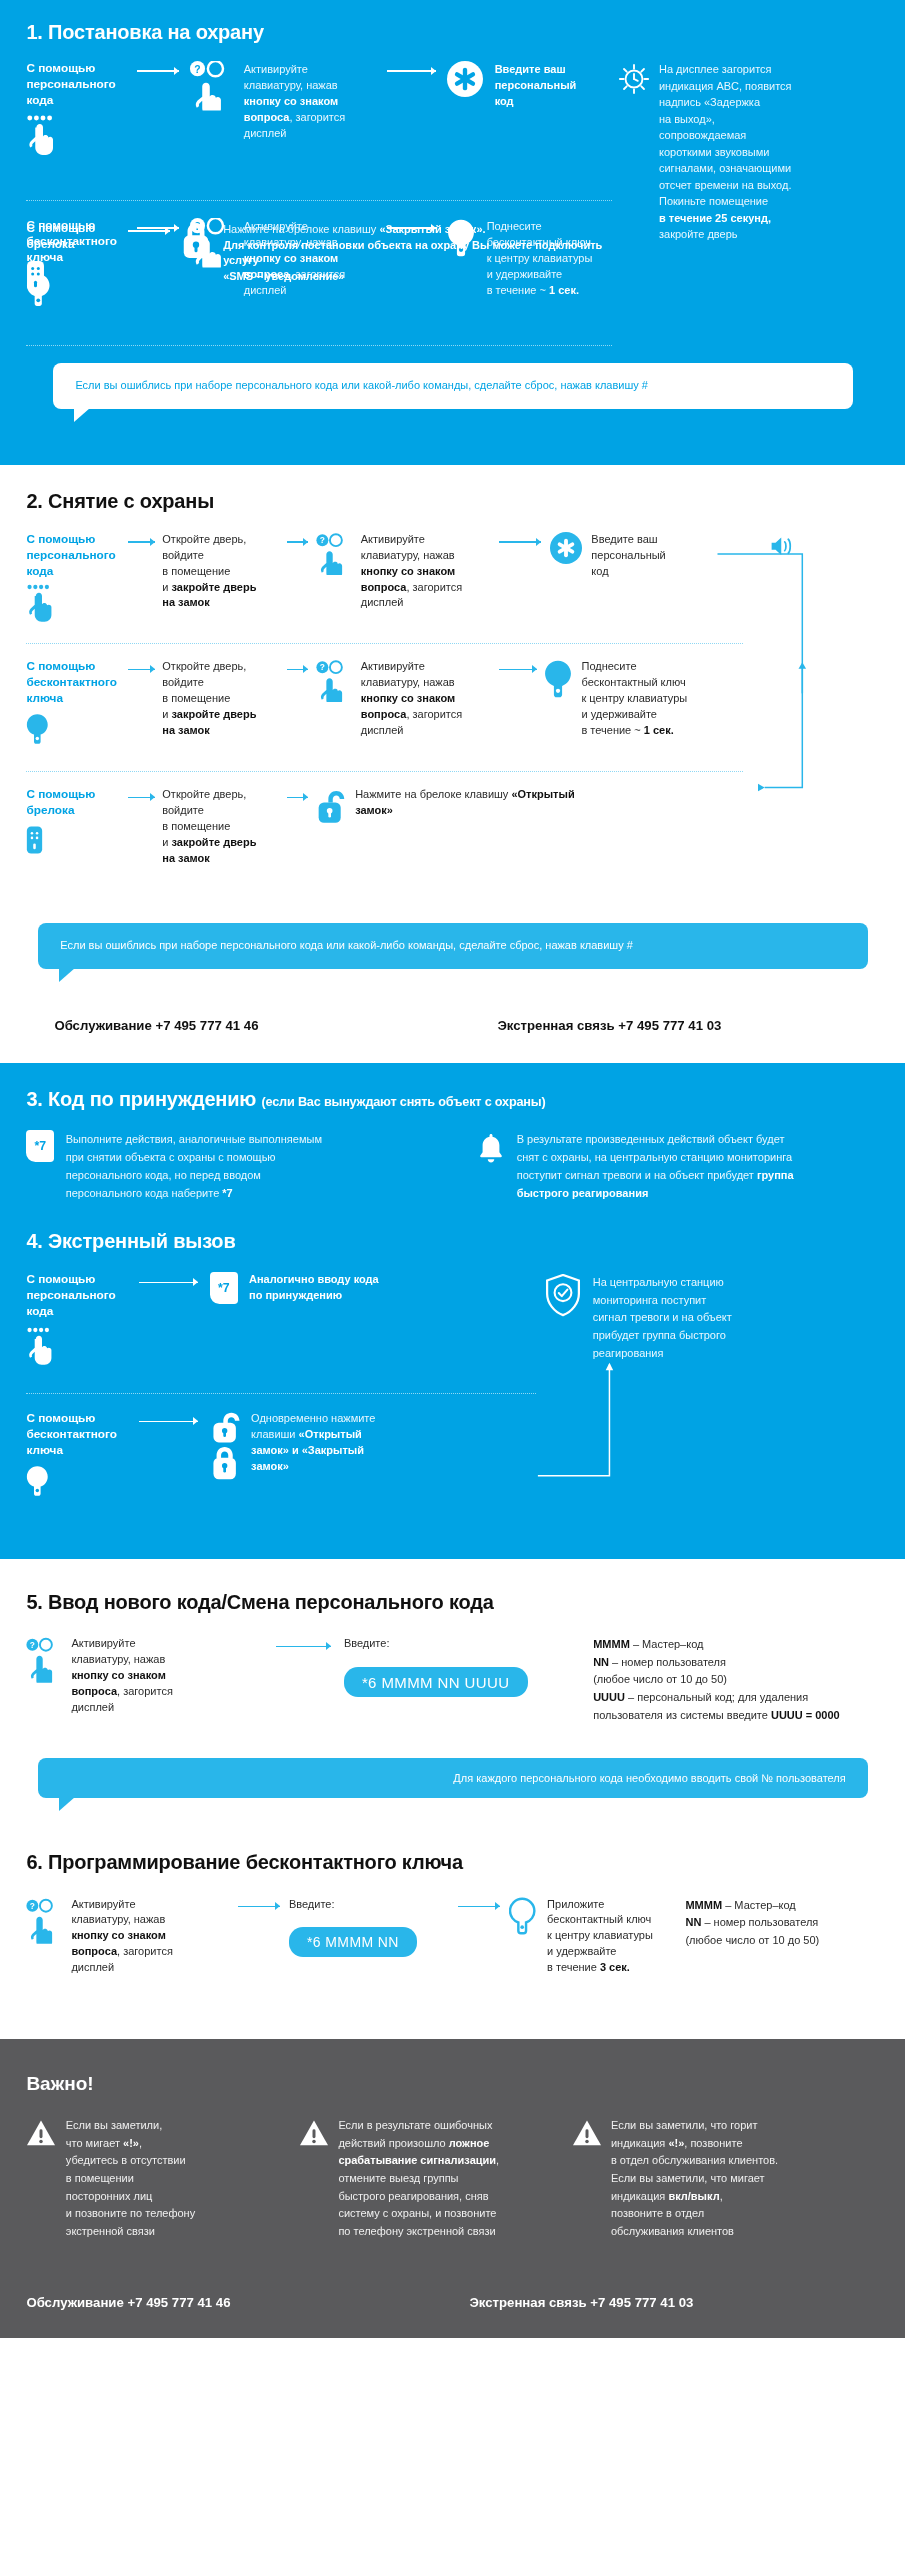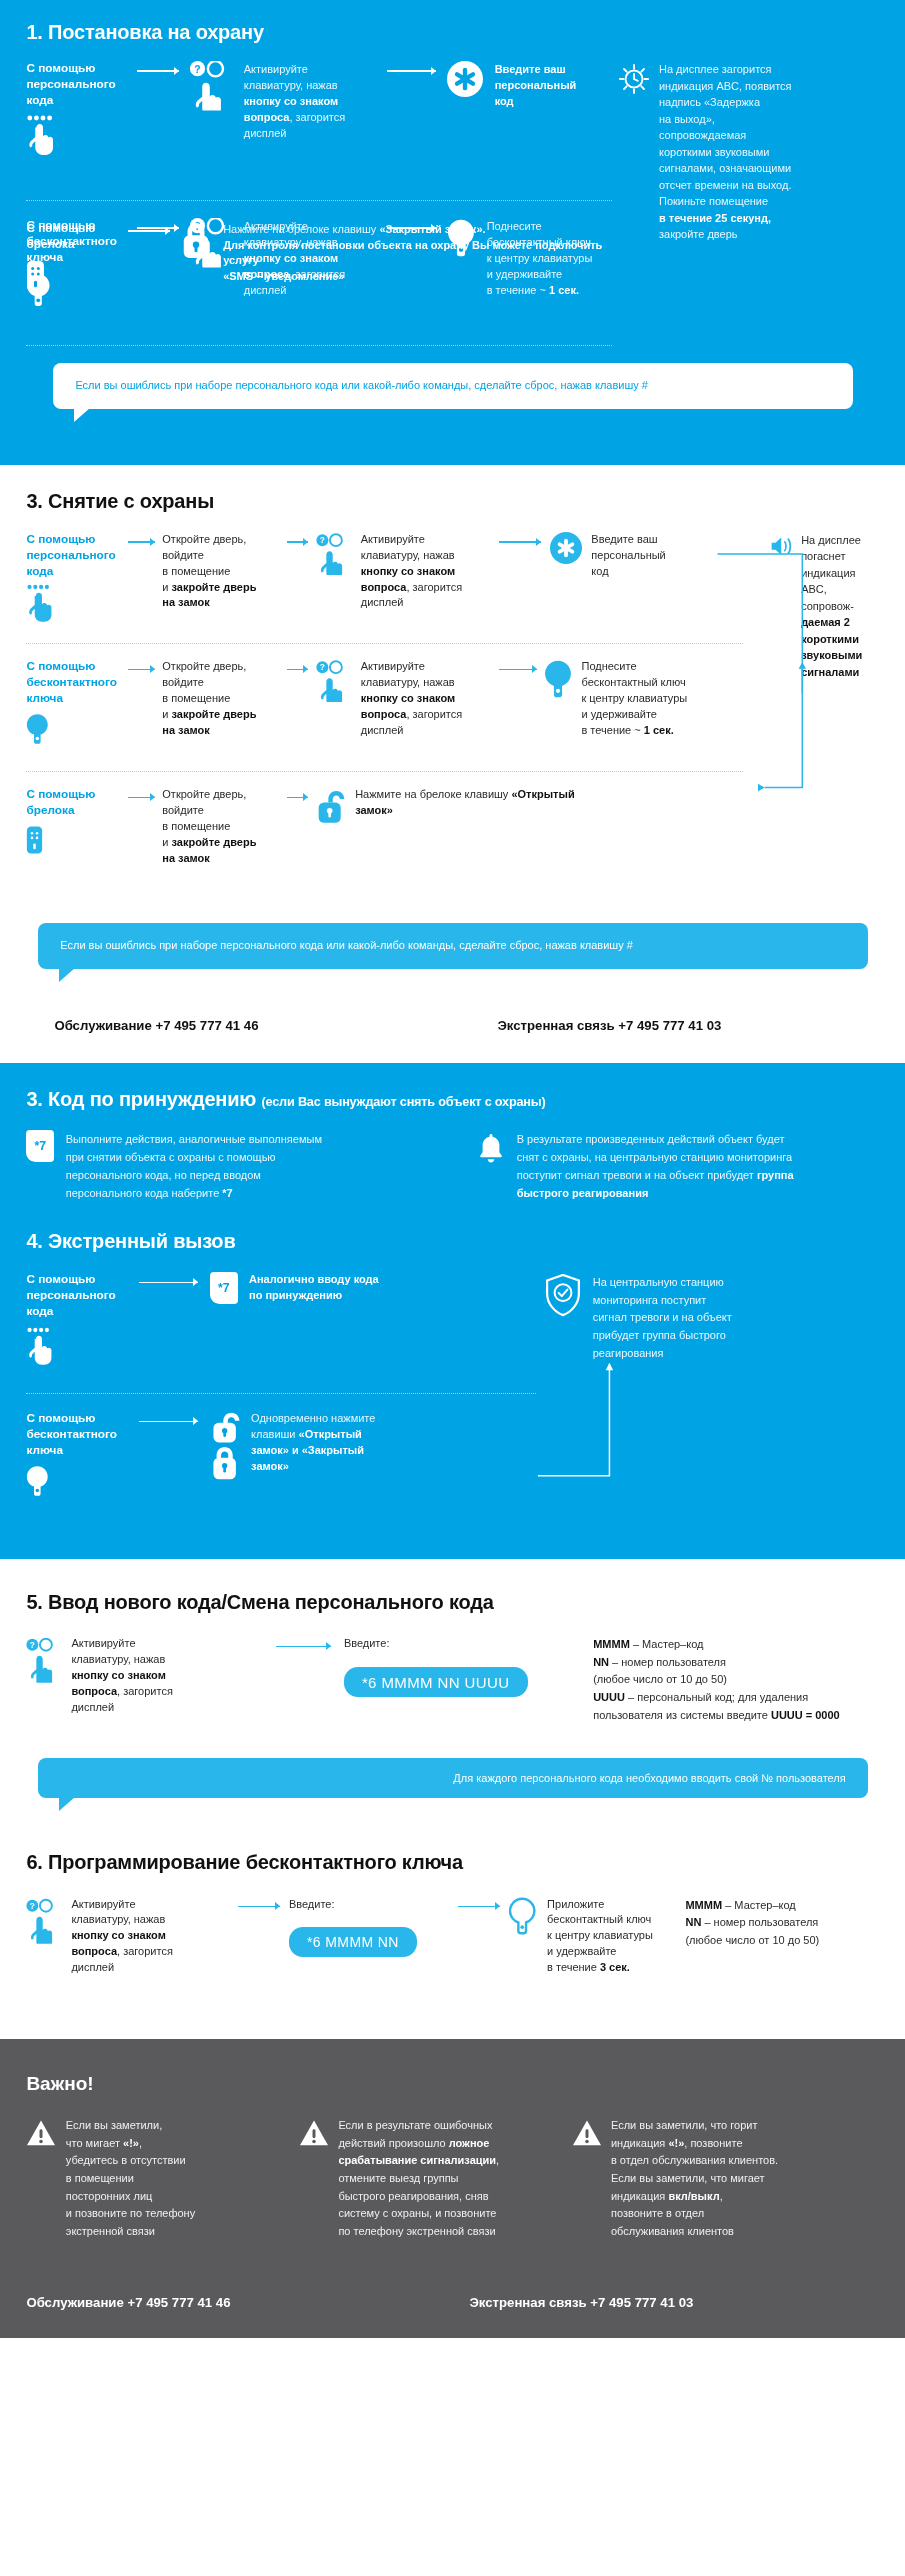--- a/index.html
+++ b/index.html
@@ -258,21 +258,21 @@
         </svg>
       </div>
       <div class="body-txt on-blue" style="width:443px; padding-top:0.9px;"><span>Нажмите на брелоке клавишу </span><b>«Закрытый замок».</b><b><br>Для контроля  постановки объекта на охрану Вы можете подключить услугу<br>«SMS – уведомление»</b></div>
     </div>
 
     <div class="bubble white-b" style="margin:55px 26.4px 0 26.4px;">Если вы ошиблись при наборе персонального кода или какой-либо команды, сделайте сброс, нажав клавишу #</div>
     <div style="height:32px;"></div>
   </section>
 
   <section class="band-white" style="padding:24.5px 26.4px 22.6px 26.4px; position:relative;">
-    <h2 class="sec-title on-white" style="margin-bottom:19px;">3. Снятие с охраны</h2>
+    <h2 class="sec-title on-white" style="margin-bottom:19px;">2. Снятие с охраны</h2>
 
     <div style="display:flex;">
       <div style="width:745px;">
 
         <div class="row" style="min-height:106px;">
           <div style="width:102px;">
             <div class="lbl blue">С помощью<br>персонального<br>кода</div>
             <div class="ico" style="margin-top:3.8px;">
               <svg width="32" height="40" viewBox="0 0 36 44">
                 <g fill="#29b6ea">
@@ -383,21 +383,20 @@
       </div>
 
       <div style="width:113px; display:flex; gap:7.5px; padding-left:1.9px;">
         <div class="ico" style="padding-top:1.9px;">
           <svg width="24.5" height="24.5" viewBox="0 0 28 28">
             <path d="M3 10h4.5L14 4v20l-6.5-6H3z" fill="#29b6ea"></path>
             <path d="M18 9c1.8 1.4 1.8 8.6 0 10" fill="none" stroke="#29b6ea" stroke-width="2" stroke-linecap="round"></path>
             <path d="M22 6c3 2.8 3 13.2 0 16" fill="none" stroke="#29b6ea" stroke-width="2" stroke-linecap="round"></path>
           </svg>
         </div>
-        <div class="body-txt on-white" style="line-height:1.5;"><span>На дисплее<br>погаснет<br>индикация<br>ABC,<br>сопровож-<br></span><b>даемая 2<br>короткими<br>звуковыми<br>сигналами</b></div>
       </div>
     </div>
 
     <svg width="189" height="245" style="position:absolute; right:94px; top:87px; pointer-events:none;" viewBox="0 0 200 260">
       <path d="M100 2 L190 2 L190 250 L150 250" fill="none" stroke="#29b6ea" stroke-width="1.6"></path>
       <path d="M150 250 l7 -4 v8 z" fill="#29b6ea" transform="translate(-7,0) rotate(180 153.5 250)"></path>
       <path d="M190 150 L190 120" fill="none" stroke="#29b6ea" stroke-width="1.6"></path>
       <path d="M186 124 l4 -7 l4 7 z" fill="#29b6ea"></path>
     </svg>
 

